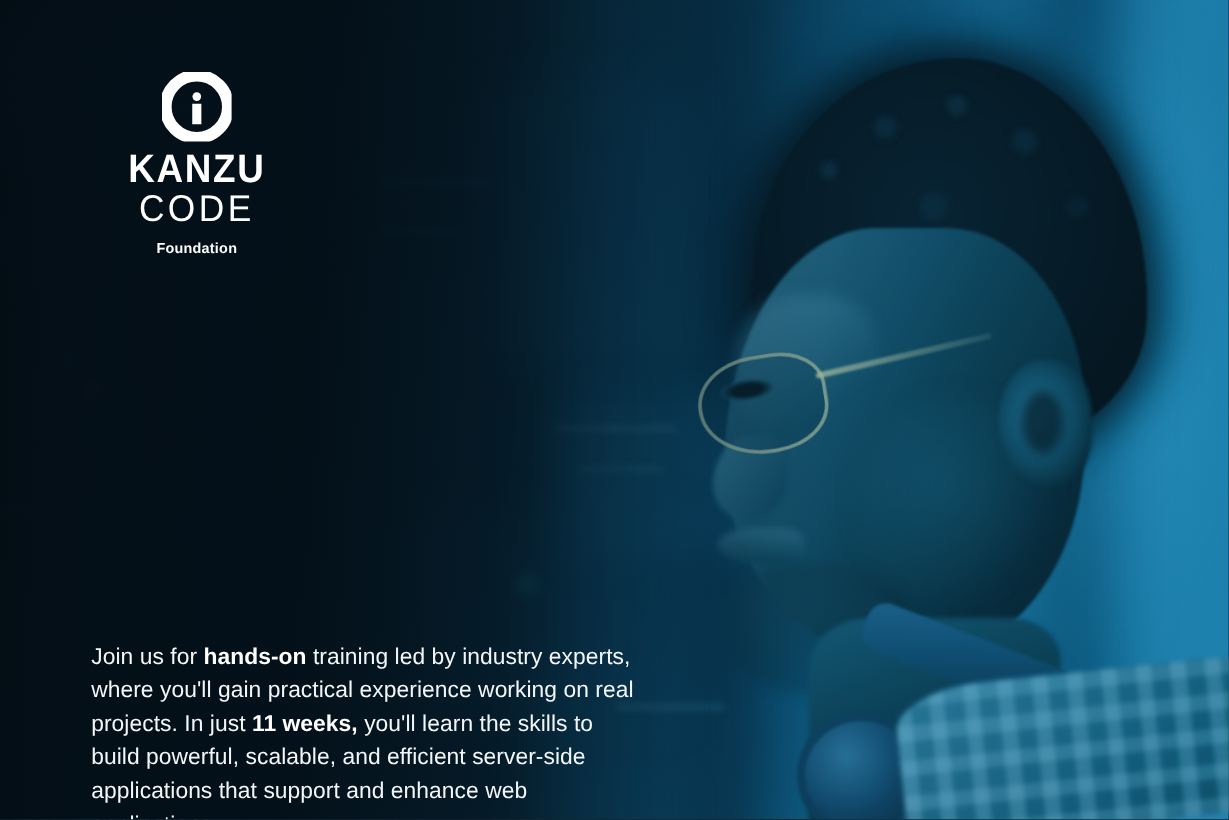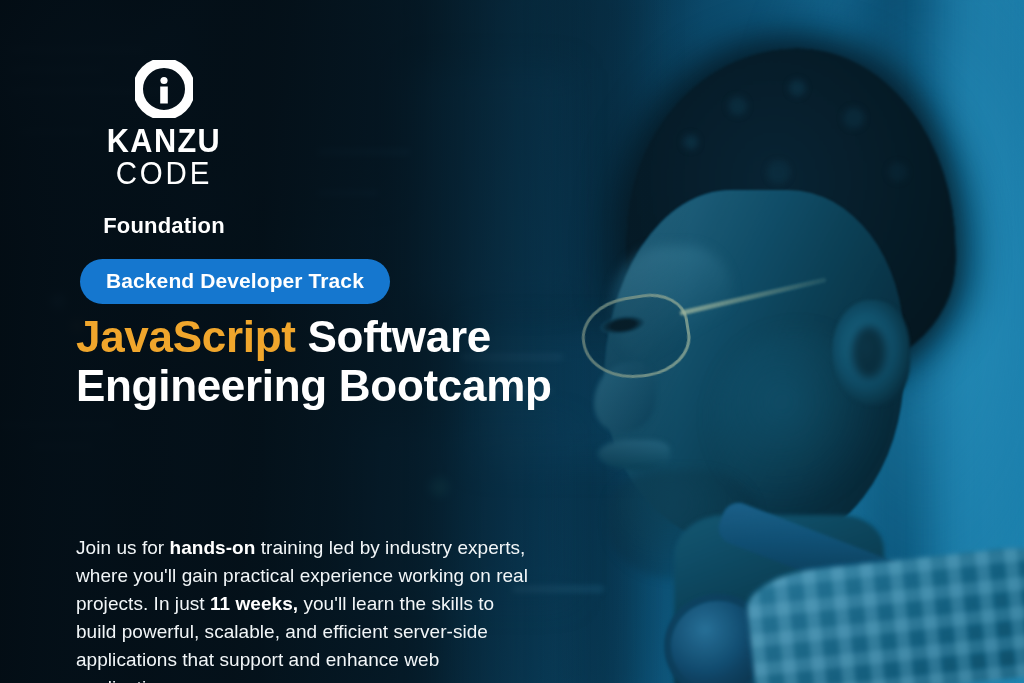--- a/index.html
+++ b/index.html
@@ -201,22 +201,22 @@
   .logo-mark{ width:58px; height:58px; margin:0 auto 6px; position:relative; }
   .wordmark-1{
     font-size:33px; font-weight:700; letter-spacing:1.5px; color:#fff;
     line-height:1; font-family:"Liberation Sans", sans-serif; transform:scaleX(.93);
   }
   .wordmark-2{
     font-size:31px; font-weight:300; letter-spacing:3px; color:#fff;
     line-height:1.05; margin-top:1px; transform:scaleX(.95);
   }
   .wordmark-3{
-    font-size:22px; font-weight:700; letter-spacing:.2px; color:#fff;
-    margin-top:22px;
+    font-size:12px; font-weight:700; letter-spacing:.2px; color:#fff;
+    margin-top:9px;
   }
 
   
   .badge{
     position:absolute; left:4px; top:259px;
     display:inline-block; padding:10px 26px 11px;
     border-radius:24px; background:#1577cf; color:#fff;
     font-size:21px; font-weight:700; letter-spacing:.1px;
     white-space:nowrap;
   }
@@ -316,26 +316,21 @@
           <circle cx="29" cy="29" r="26" fill="none" stroke="#ffffff" stroke-width="10"></circle>
           <circle cx="29" cy="20.5" r="3.6" fill="#ffffff"></circle>
           <path d="M25.2 26.5 h7.6 v17 h-7.6 z" fill="#ffffff"></path>
         </svg>
       </div>
       <div class="wordmark-1">KANZU</div>
       <div class="wordmark-2">CODE</div>
       <div class="wordmark-3">Foundation</div>
     </div>
 
-    <div class="badge">Backend Developer Track</div>
-
-    <h1 class="headline">
-      <span class="accent">JavaScript</span><span> Software</span><br>
-      <span>Engineering Bootcamp</span>
-    </h1>
+
 
 
     <p class="para p2">
       <span>Join us for </span><b>hands-on</b><span> training led by industry experts, where you'll gain practical experience working on real projects. In just </span><b>11 weeks,</b><span> you'll learn the skills to build powerful, scalable, and efficient server-side applications that support and enhance web applications.</span>
     </p>
 
   </div>
 </div>
 
 </body></html>

